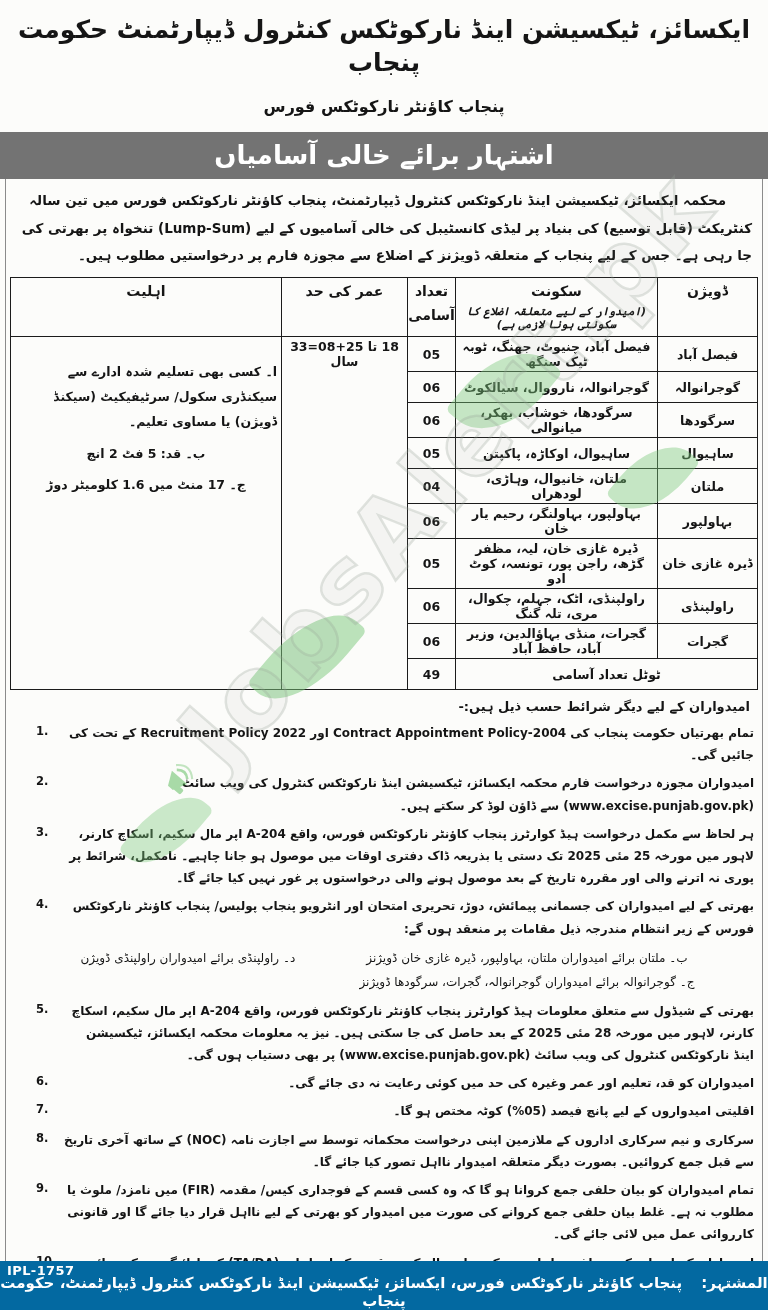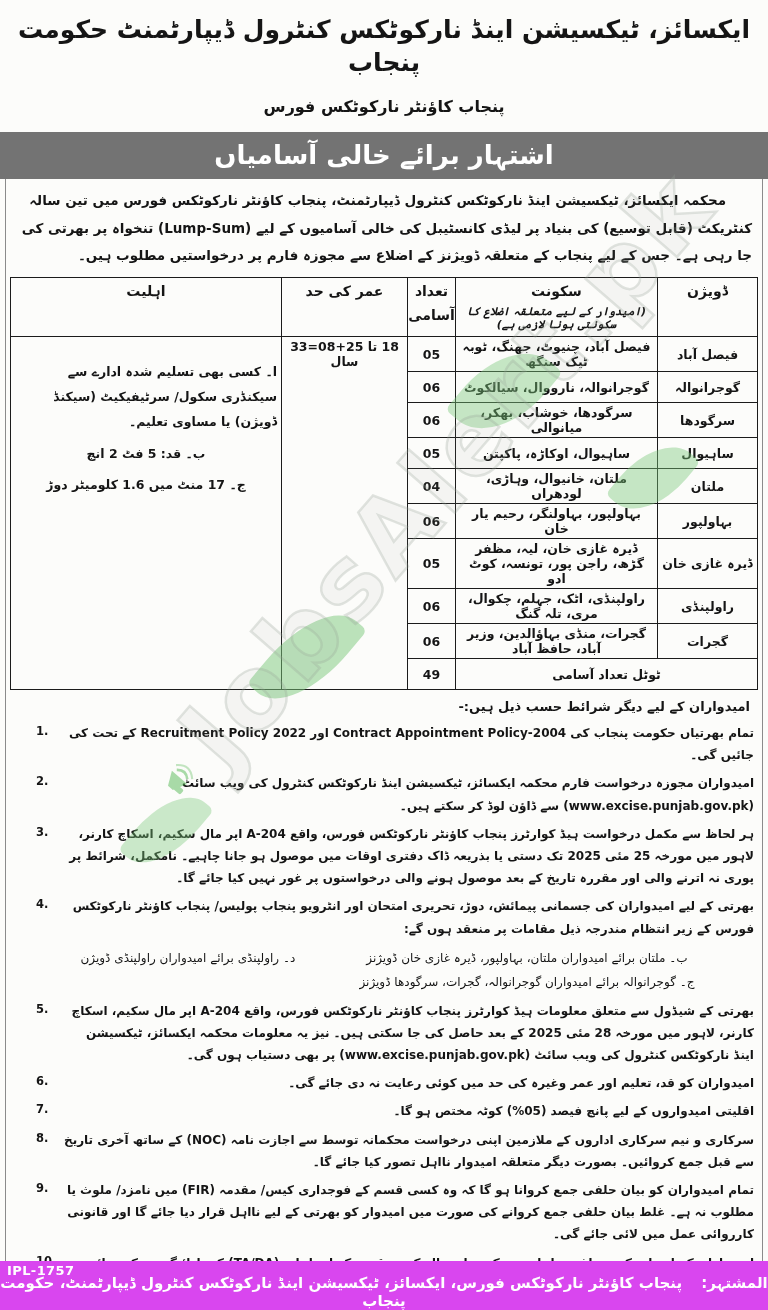--- a/index.html
+++ b/index.html
@@ -44,21 +44,21 @@
   .citem { display:flex; direction:ltr; align-items:flex-start; margin-bottom:6px; }
   .cnum { width:48px; min-width:48px; padding-left:26px; padding-top:2px;
           font-size:11.5px; font-weight:700; }
   .ctxt { flex:1; direction:rtl; text-align:right; font-size:12px; font-weight:600;
           line-height:1.85; padding-left:4px; }
   .subs { direction:rtl; display:grid; grid-template-columns:54% 46%;
           margin:1px 48px 6px 18px; }
   .sub { font-size:12px; font-weight:400; text-align:center; line-height:2.0; padding-left:8px; }
 
   
-  .doc-footer { position:absolute; left:0; right:0; bottom:0; height:49px; background:#d946ef; color:#fff; }
+  .doc-footer { position:absolute; left:0; right:0; bottom:0; height:49px; background:#0369a1; color:#fff; }
   .ipl { position:absolute; left:7px; top:2px; font-size:13px; font-weight:700; letter-spacing:.4px; }
   .ftext { direction:rtl; text-align:center; font-size:15px; font-weight:700; padding-top:13px; }
   .ftext .flabel { margin-left:14px; }
 
   
   .wm { position:absolute; inset:0; pointer-events:none; }
   .wm-rot { position:absolute; top:430px; left:30px; width:800px; text-align:center;
             transform:rotate(-49deg); display:flex; align-items:center; justify-content:center; gap:16px;
             opacity:.5; }
   .wm-text { font-size:100px; font-weight:800; letter-spacing:5px;

